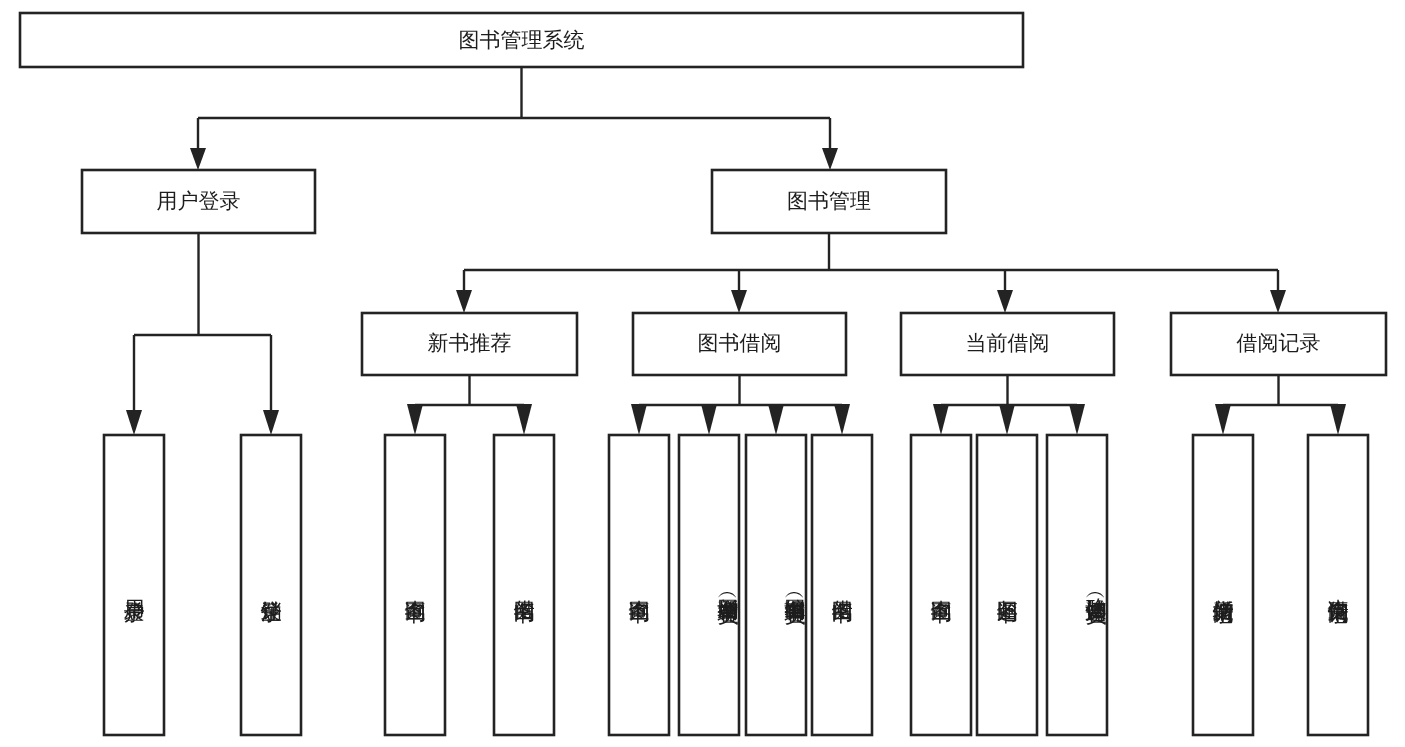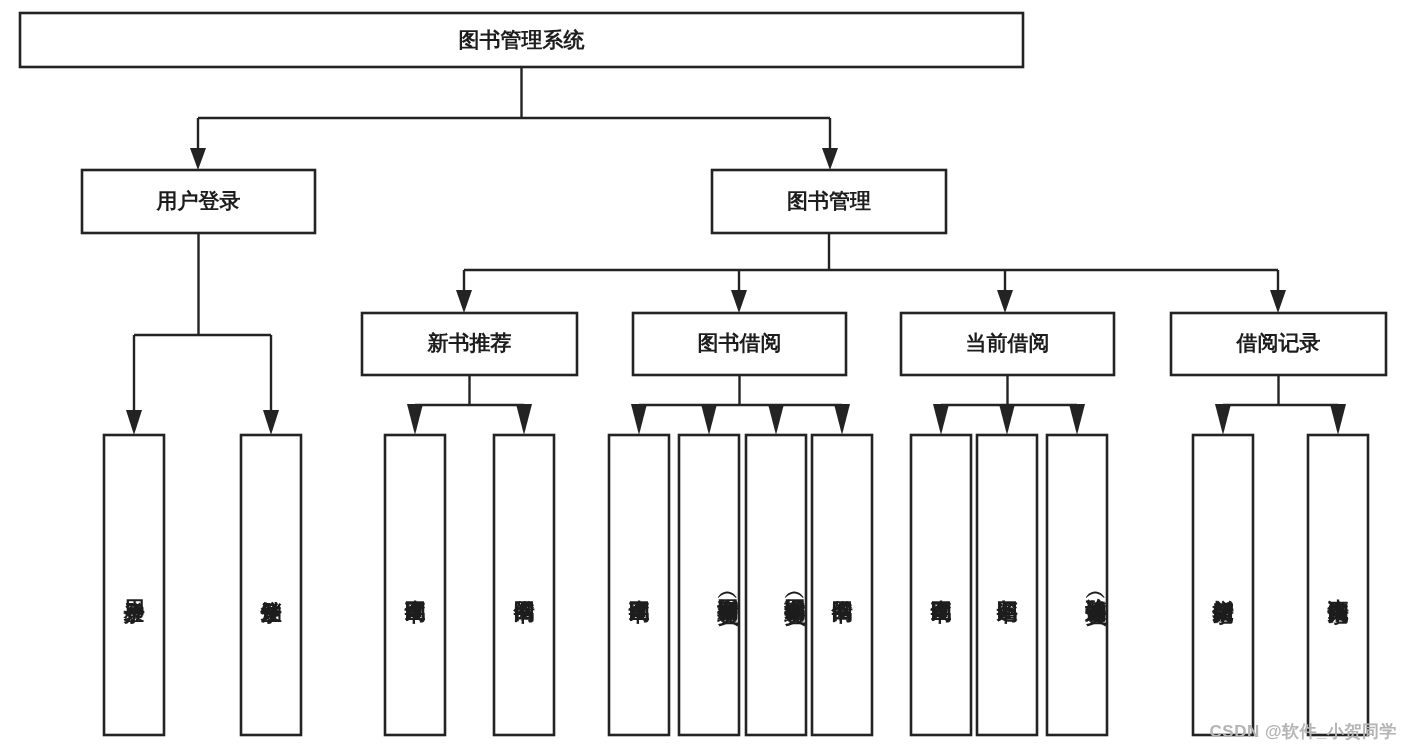--- a/index.html
+++ b/index.html
@@ -10,21 +10,20 @@
   body {
     width: 1405px;
     height: 747px;
     font-family: "Liberation Sans", "DejaVu Sans", sans-serif;
     overflow: hidden;
   }
   #diagram-root {
     position: relative;
     width: 1405px;
     height: 747px;
-    font-weight: bold;
   }
   svg#flowchart {
     position: absolute;
     top: 0;
     left: 0;
     width: 1405px;
     height: 747px;
   }
   .node-rect {
     fill: #ffffff;
@@ -216,15 +215,14 @@
   <div class="vert-box-text" style="left:746px;top:440px;width:60px;height:290px;align-items:flex-start;">编辑图书（管理员）</div>
   <div class="vert-box-text" style="left:812px;top:435px;width:60px;height:300px;">借阅图书</div>
 
   <div class="vert-box-text" style="left:911px;top:435px;width:60px;height:300px;">查询图书</div>
   <div class="vert-box-text" style="left:977px;top:435px;width:60px;height:300px;">归还图书</div>
   <div class="vert-box-text" style="left:1047px;top:440px;width:60px;height:290px;align-items:flex-start;">确认归还（管理员）</div>
 
   <div class="vert-box-text" style="left:1193px;top:435px;width:60px;height:300px;">新增借阅记录</div>
   <div class="vert-box-text" style="left:1308px;top:435px;width:60px;height:300px;">查询借阅记录</div>
 
-  <div class="watermark">CSDN @软件_小贺同学</div>
 
 </div>
 
 </body></html>

